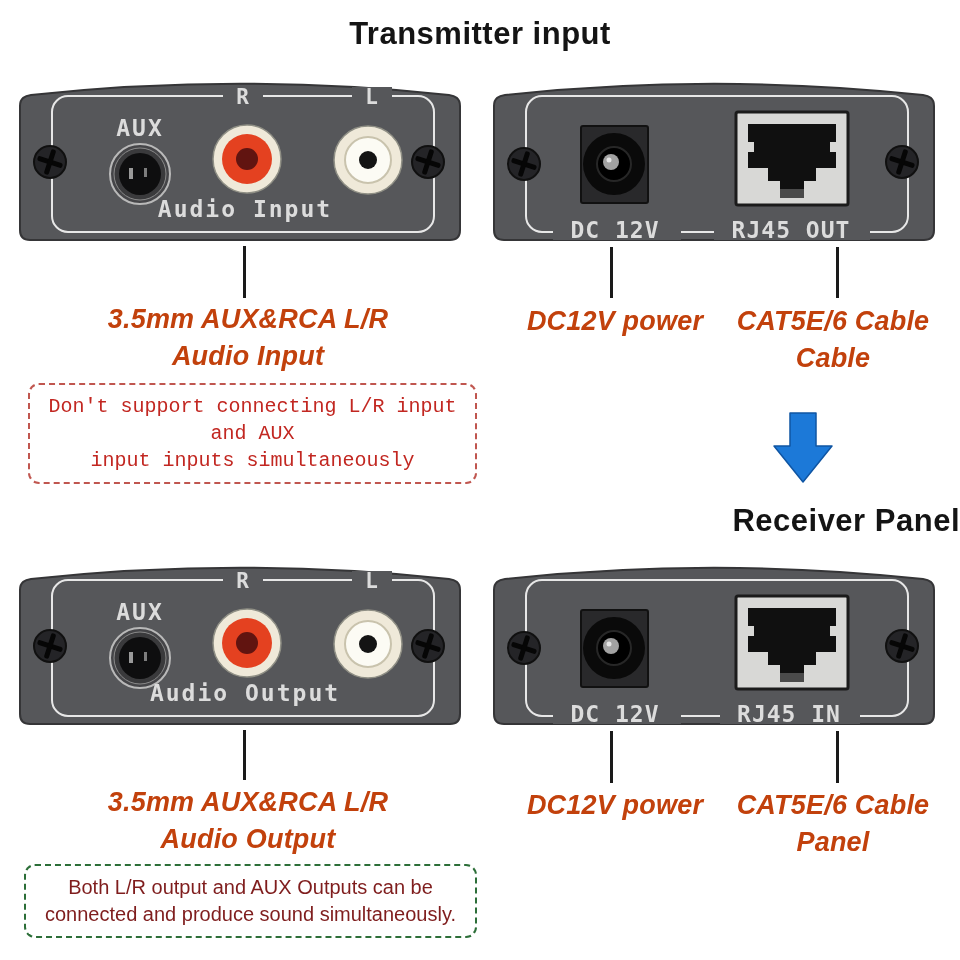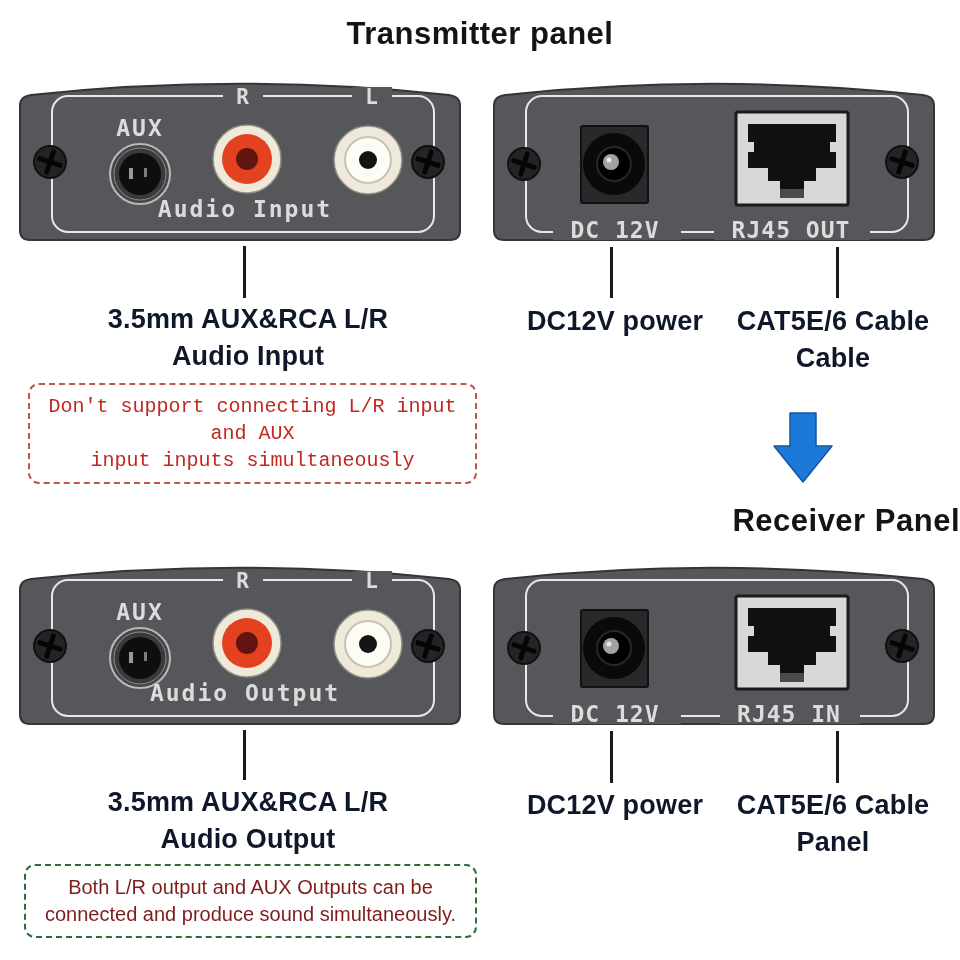--- a/index.html
+++ b/index.html
@@ -1,32 +1,32 @@
 <!DOCTYPE html>
 <html><head>
 <meta charset="utf-8">
 <style>
   html,body{margin:0;padding:0;}
   body{width:960px;height:960px;background:#ffffff;position:relative;
        font-family:"Liberation Sans", sans-serif;overflow:hidden;}
   .abs{position:absolute;}
   .title{left:0;right:0;text-align:center;font-size:31px;font-weight:bold;color:#141414;letter-spacing:0.5px;}
-  .caption{font-size:27px;font-weight:bold;color:#0f172a;text-align:center;line-height:37px;letter-spacing:0.2px;}
+  .caption{font-size:27px;font-weight:bold;color:#c2410c;text-align:center;line-height:37px;letter-spacing:0.2px;font-style:italic;}
   .leader{width:3px;background:#1a1a1a;}
   .notebox{box-sizing:border-box;border-radius:11px;text-align:center;
            font-size:20px;line-height:27px;padding:8px 6px;}
   .notebox.red{border:2px dashed #c0564f;color:#c22721;font-family:Liberation Mono, monospace;}
   .notebox.green{border:2px dashed #2c6e38;color:#7f1d1d;}
   svg text.engraved{font-family:"DejaVu Sans Mono", monospace;font-weight:bold;fill:#dcdcdc;}
   svg{display:block;}
 </style>
 </head>
 <body>
 
-<div class="abs title" style="top:16px;">Transmitter panel</div>
+<div class="abs title" style="top:16px;">Transmitter input</div>
 
 <svg class="abs" style="left:16px;top:76px;" width="448" height="170" viewBox="0 0 448 170">
   <path d="M4,30 C4,22 9,20 15,19 C155,4 293,4 433,19 C439,20 444,22 444,30 L444,154 Q444,164 434,164 L14,164 Q4,164 4,154 Z" fill="#56575a" stroke="#353537" stroke-width="2"></path>
   <rect x="36" y="20" width="382" height="136" rx="16" fill="none" stroke="#e7e7e7" stroke-width="2"></rect>
   <rect x="207" y="11" width="40" height="18" fill="#56575a"></rect>
   <rect x="336" y="11" width="40" height="18" fill="#56575a"></rect>
   <text class="engraved" x="227" y="28" font-size="21" text-anchor="middle" letter-spacing="1">R</text>
   <text class="engraved" x="356" y="28" font-size="21" text-anchor="middle" letter-spacing="1">L</text>
 
   <g>

